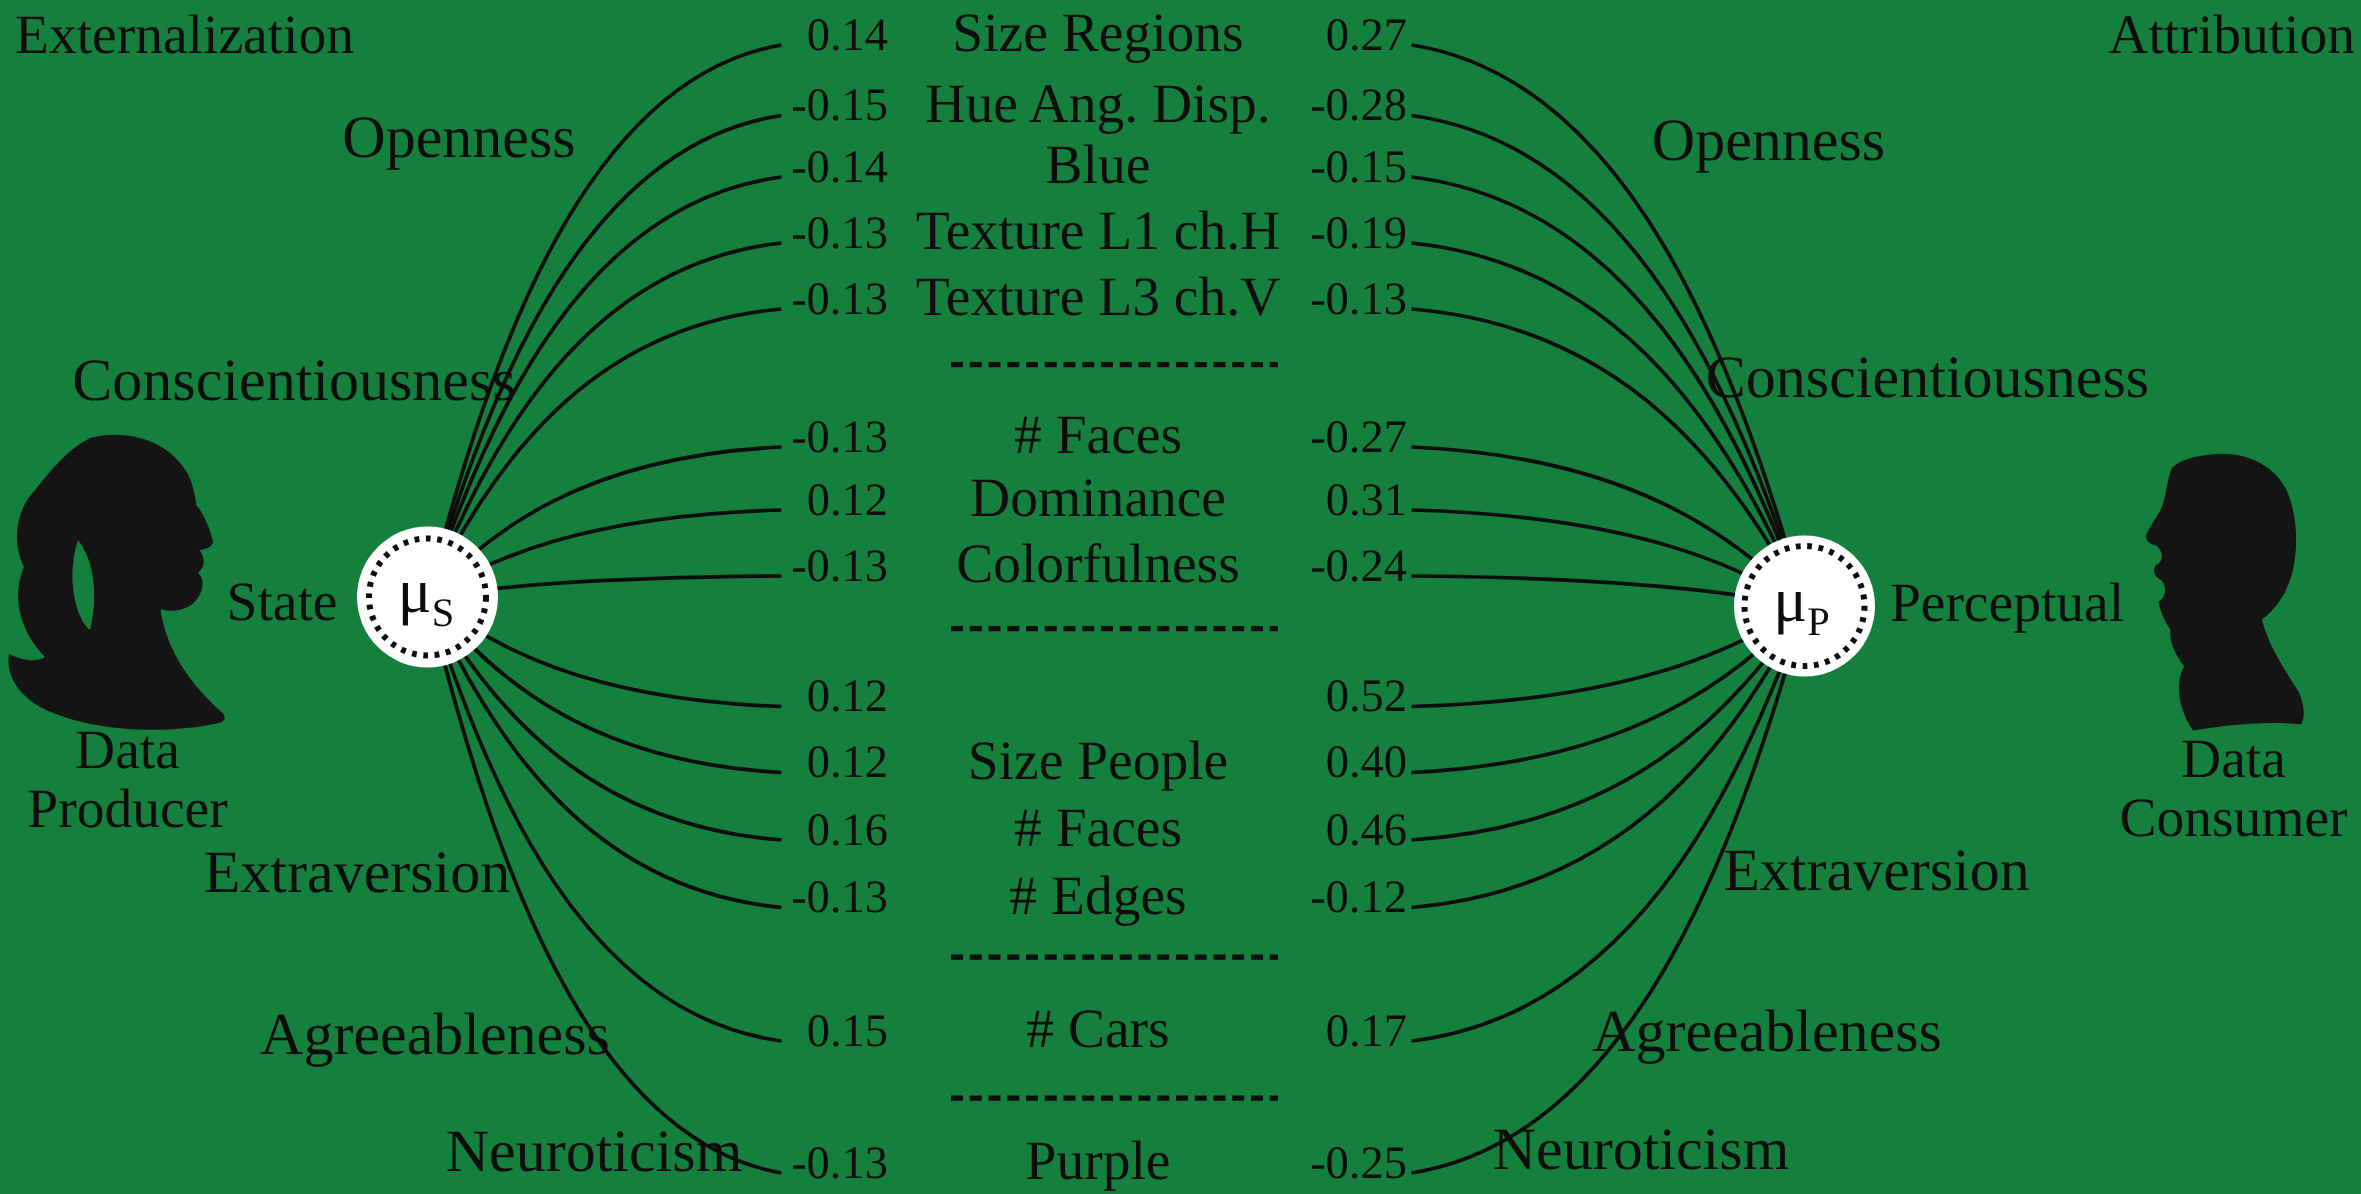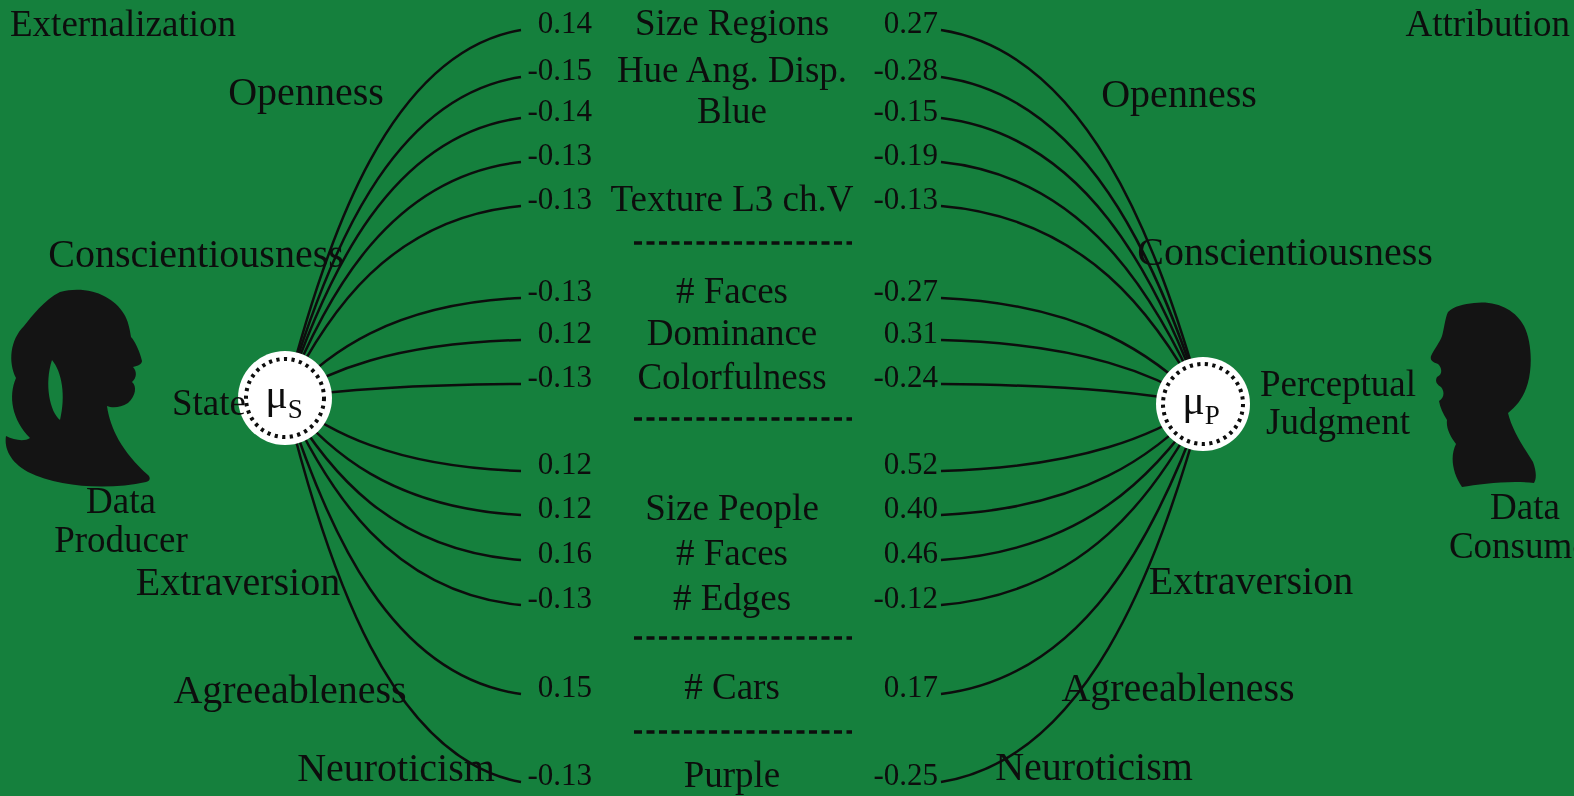--- a/index.html
+++ b/index.html
@@ -8,21 +8,21 @@
     width:1574px;height:796px;
     background:#15803d;
     font-family:Liberation Serif, serif;
     color:#0d0d0d;
     overflow:hidden;
   }
   .abs{position:absolute;white-space:nowrap;}
   .ctr{transform:translate(-50%,-50%);text-align:center;}
   .title{font-size:37px;}
   .trait{font-size:40px;}
-  .actor-name{font-size:37px;line-height:39px;text-align:center;margin-left:36px;}
+  .actor-name{font-size:37px;line-height:39px;text-align:center;}
   .node-label{font-size:37px;}
   .node-label.two-line{line-height:38px;text-align:center;}
   .node-symbol{font-size:42px;line-height:1;}
   .node-symbol sub{font-size:27px;}
   svg{position:absolute;left:0;top:0;}
   .cue-row{position:absolute;height:50px;line-height:50px;}
   .cue-coef{position:absolute;top:0;height:50px;font-size:31px;text-align:right;}
   .coef-left{left:480px;width:112px;}
   .cue-label{position:absolute;top:0;height:50px;left:598px;width:268px;text-align:center;font-size:37px;}
   .coef-right{left:836px;width:102px;}
@@ -127,30 +127,29 @@
   <div class="abs ctr trait" style="left:1179px;top:93px;">Openness</div>
   <div class="abs ctr trait" style="left:1285px;top:251px;">Conscientiousness</div>
   <div class="abs ctr trait" style="left:1251px;top:580px;">Extraversion</div>
   <div class="abs ctr trait" style="left:1178px;top:687px;">Agreeableness</div>
   <div class="abs ctr trait" style="left:1094px;top:766px;">Neuroticism</div>
 
   <div class="abs ctr actor-name" style="left:85px;top:520px;">
     <div>Data</div>
     <div>Producer</div>
   </div>
-  <div class="abs ctr node-label" style="left:209px;top:402px;">State</div>
+  <div class="abs ctr node-label" style="left:188px;top:402px;">State</div>
   <div class="abs ctr node-symbol" style="left:284px;top:398px;"><span>μ</span><sub>S</sub></div>
 
   <div class="abs ctr actor-name" style="left:1489px;top:526px;">
     <div>Data</div>
     <div>Consumer</div>
   </div>
   <div class="abs ctr node-label two-line" style="left:1338px;top:403px;">
     <div>Perceptual</div>
-    <div>Judgment</div>
   </div>
   <div class="abs ctr node-symbol" style="left:1201px;top:404px;"><span>μ</span><sub>P</sub></div>
 
   <div id="cue-rows">
       <div class="cue-row" style="left: 0px; top: -2px; width: 1574px;">
         <span class="cue-coef coef-left">0.14</span>
         <span class="cue-label">Size Regions</span>
         <span class="cue-coef coef-right">0.27</span>
       </div>
       <div class="cue-row" style="left: 0px; top: 45px; width: 1574px;">
@@ -158,20 +157,21 @@
         <span class="cue-label">Hue Ang. Disp.</span>
         <span class="cue-coef coef-right">-0.28</span>
       </div>
       <div class="cue-row" style="left: 0px; top: 86px; width: 1442px;">
         <span class="cue-coef coef-left">-0.14</span>
         <span class="cue-label">Blue</span>
         <span class="cue-coef coef-right">-0.15</span>
       </div>
       <div class="cue-row" style="left: 0px; top: 130px; width: 1574px;">
         <span class="cue-coef coef-left">-0.13</span>
+        <span class="cue-label">Texture L1 ch.H</span>
         <span class="cue-coef coef-right">-0.19</span>
       </div>
       <div class="cue-row" style="left: 0px; top: 174px; width: 1574px;">
         <span class="cue-coef coef-left">-0.13</span>
         <span class="cue-label">Texture L3 ch.V</span>
         <span class="cue-coef coef-right">-0.13</span>
       </div>
       <div class="cue-row" style="left: 0px; top: 266px; width: 1574px;">
         <span class="cue-coef coef-left">-0.13</span>
         <span class="cue-label"># Faces</span>

